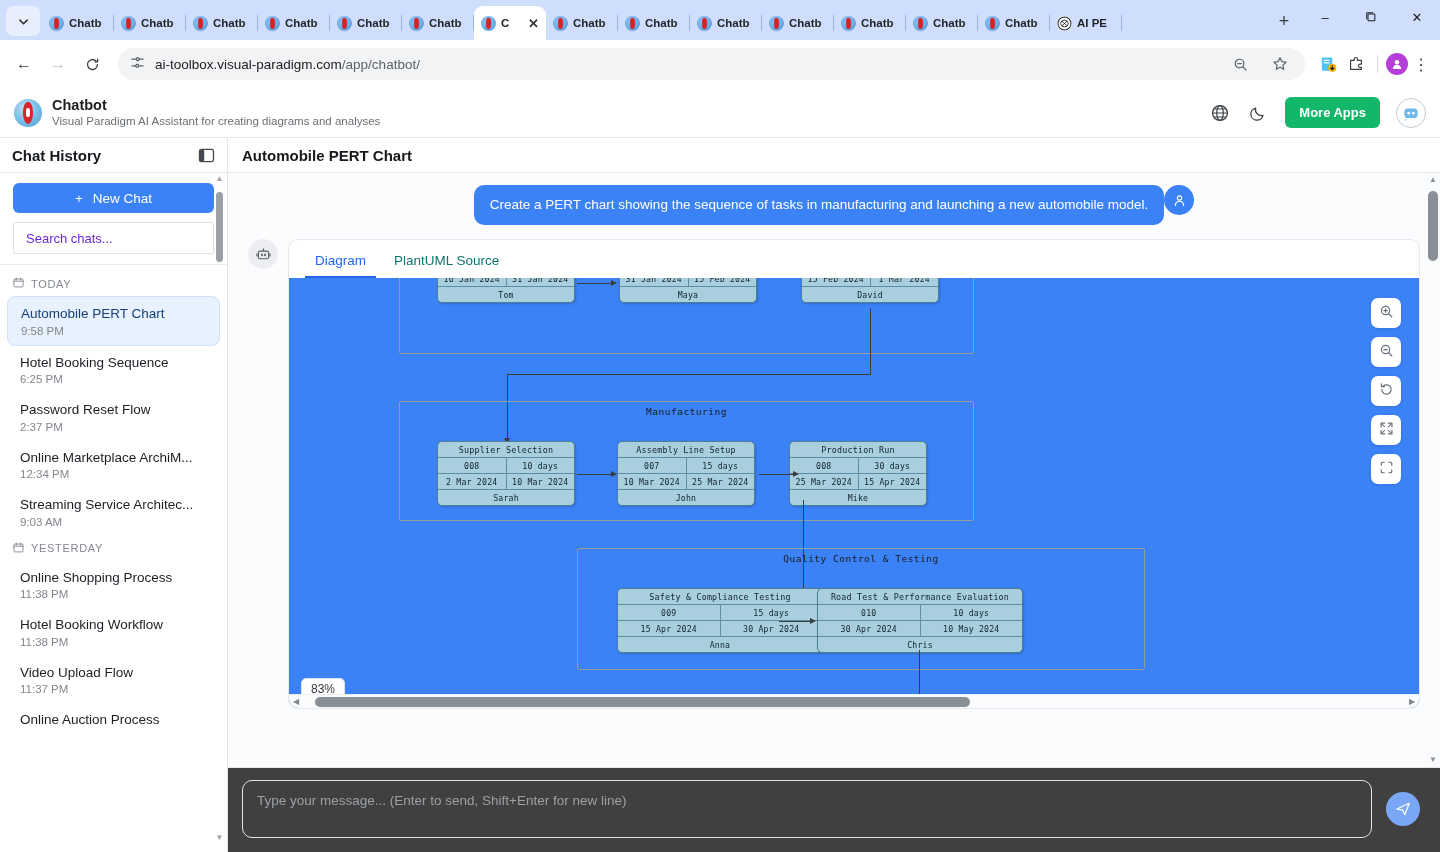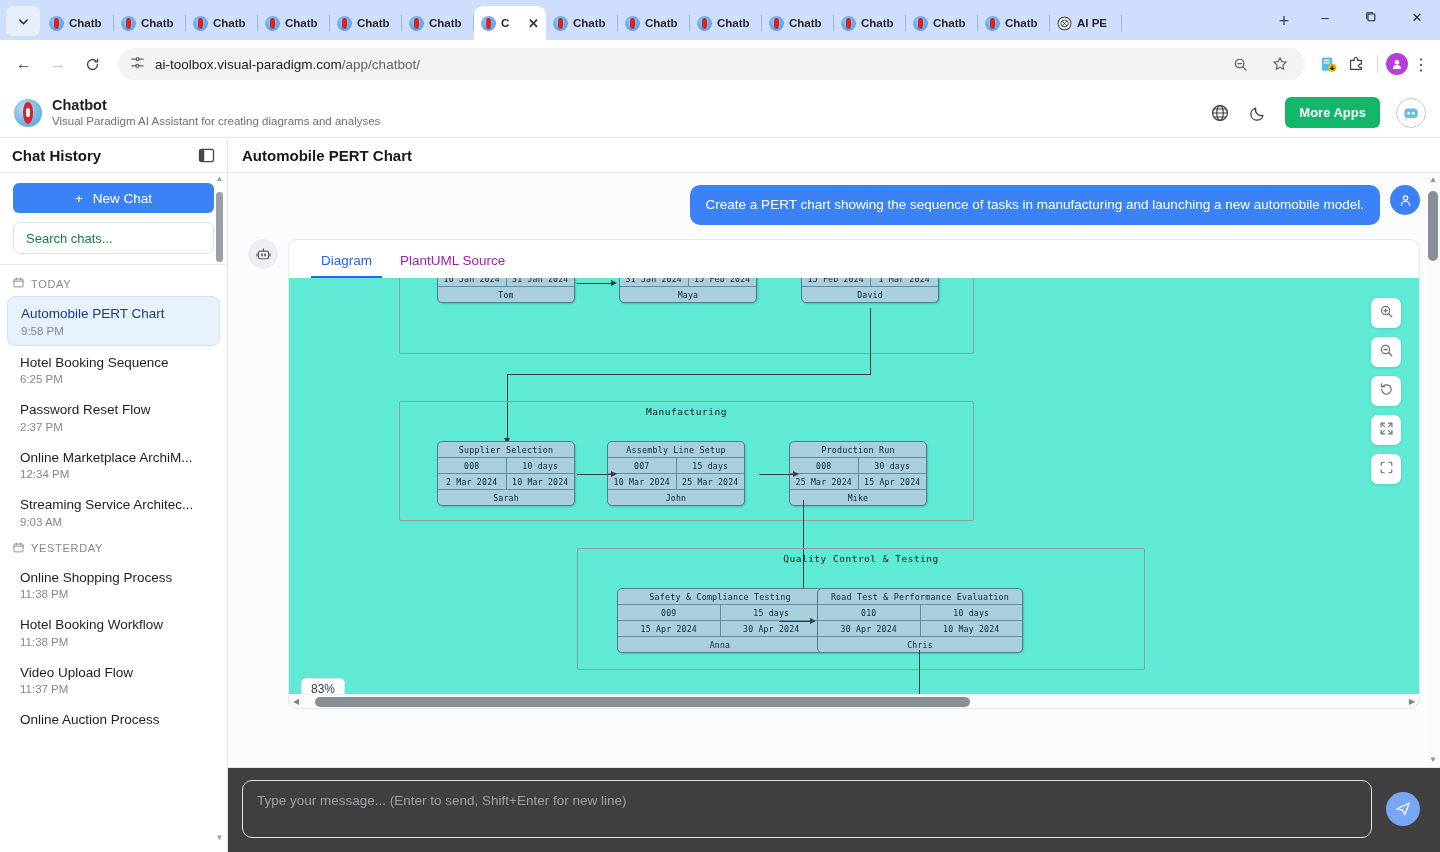--- a/index.html
+++ b/index.html
@@ -132,23 +132,23 @@
   }
   .sb-title { font-size:15px; font-weight:700; color:#15181c; }
   .sb-collapse { margin-left:auto; color:#46494e; display:flex; }
   .sb-top { padding: 10px 13px 10px; border-bottom:1px solid #ededf0; }
   .new-chat-btn {
     height:30px; background:#3b82f6; color:#fff; border-radius:6px;
     display:flex;align-items:center;justify-content:center;gap:10px;
     font-size:13.5px; font-weight:500;
   }
   .search-chats {
-    margin-top:9px; height:32px; border:1px solid #dfe1e5; border-radius:7px;
+    margin-top:9px; height:32px; border:1px solid #dfe1e5; border-radius:2px;
     display:flex; align-items:center; padding:0 12px;
-    font-size:13px; color:#15803d;
+    font-size:13px; color:#6d28d9;
   }
   .sb-list { flex:1; overflow:hidden; padding: 6px 0 0 0; position:relative; }
   .sb-group {
     display:flex; align-items:center; gap:7px;
     padding: 6px 13px 6px; font-size:11px; letter-spacing:.7px;
     color:#83888f; text-transform:uppercase;
   }
   .sb-item { padding: 8px 13px; margin: 0 7px; border-radius:8px; }
   .sb-item.active { background:#e8f1fe; border:1px solid #cfe1fb; }
   .sb-item .nm { font-size:13.5px; color:#1b1f24; line-height:1.3;
@@ -169,43 +169,43 @@
 
   
   .main { flex:1; display:flex; flex-direction:column; background:#fbfcfe; position:relative; }
   .main-head {
     height:35px; background:#fff; border-bottom:1px solid #e8e8ea;
     display:flex; align-items:center; padding: 0 14px;
   }
   .main-title { font-size:15px; font-weight:600; color:#17191c; }
   .chat-area { flex:1; position:relative; overflow:hidden; padding: 12px 20px 0 20px; }
 
-  .user-row { display:flex; justify-content:flex-end; align-items:flex-start; gap:10px; margin-bottom: 14px; }
+  .user-row { display:flex; justify-content:center; align-items:flex-start; margin-bottom: 14px; }
   .user-av {
     width:30px;height:30px;border-radius:50%;background:#3b82f6;flex:none;
     display:flex;align-items:center;justify-content:center;color:#fff;
   }
   .user-bubble {
     background:#3b82f6; color:#fff; border-radius:10px;
     padding: 11px 16px; font-size:13.5px; max-width: 700px; line-height:1.35;
   }
 
   .assist-row { display:flex; align-items:flex-start; gap:10px; }
   .assist-av {
     width:30px;height:30px;border-radius:50%;background:#eceef1;flex:none;
     display:flex;align-items:center;justify-content:center;color:#5a6069;
   }
   .card {
     flex:1; background:#fff; border:1px solid #e7e9ec; border-radius:10px;
-    overflow:hidden; height: 470px; position:relative;padding-left:6px;
+    overflow:hidden; height: 470px; position:relative;
   }
   .card-tabs { display:flex; gap: 8px; padding: 6px 16px 0 16px; border-bottom:1px solid #e9ebee;}
-  .card-tab { font-size:13.5px; color:#a21caf; padding: 7px 10px 8px; }
+  .card-tab { font-size:13.5px; color:#0f766e; padding: 7px 10px 8px; }
   .card-tab.active { color:#2563eb; border-bottom:2px solid #2563eb; }
-  .canvas-wrap { position:absolute; left:0; right:0; top:38px; bottom:0; overflow:hidden; background:#5eead4; }
+  .canvas-wrap { position:absolute; left:0; right:0; top:38px; bottom:0; overflow:hidden; background:#3b82f6; }
   .canvas-inner { position:absolute; left:0; top:0; width:1300px; height:1100px; }
 
   
   .grp {
     position:absolute; border:1px solid #9a9a9a; border-radius:2px; background:transparent;
   }
   .grp-title {
     position:absolute; top:4px; left:0; right:0; text-align:center;
     font-family:"DejaVu Sans Mono", monospace; font-size:9.5px; color:#1a1a1a; letter-spacing:.5px;
   }
@@ -622,21 +622,21 @@
                     <div class="c">10 days</div>
                   </div>
                 <div class="r">
                     <div class="c">2 Mar 2024</div>
                     <div class="c">10 Mar 2024</div>
                   </div>
                 <div class="r">
                     <div class="c">Sarah</div>
                   </div>
               </div>
-              <div class="node" style="left:318px; top:163px;">
+              <div class="node" style="left:328px; top:163px;">
                 <div class="r hdr">
                     <div class="c">Assembly Line Setup</div>
                   </div>
                 <div class="r">
                     <div class="c">007</div>
                     <div class="c">15 days</div>
                   </div>
                 <div class="r">
                     <div class="c">10 Mar 2024</div>
                     <div class="c">25 Mar 2024</div>

